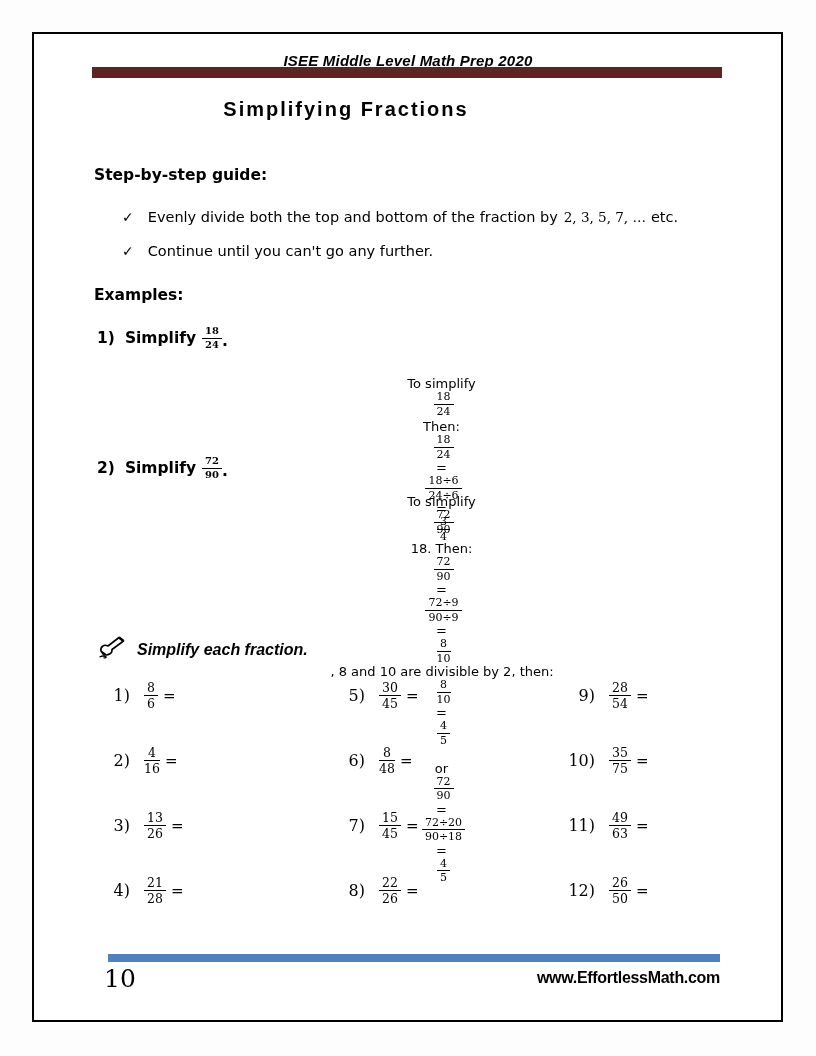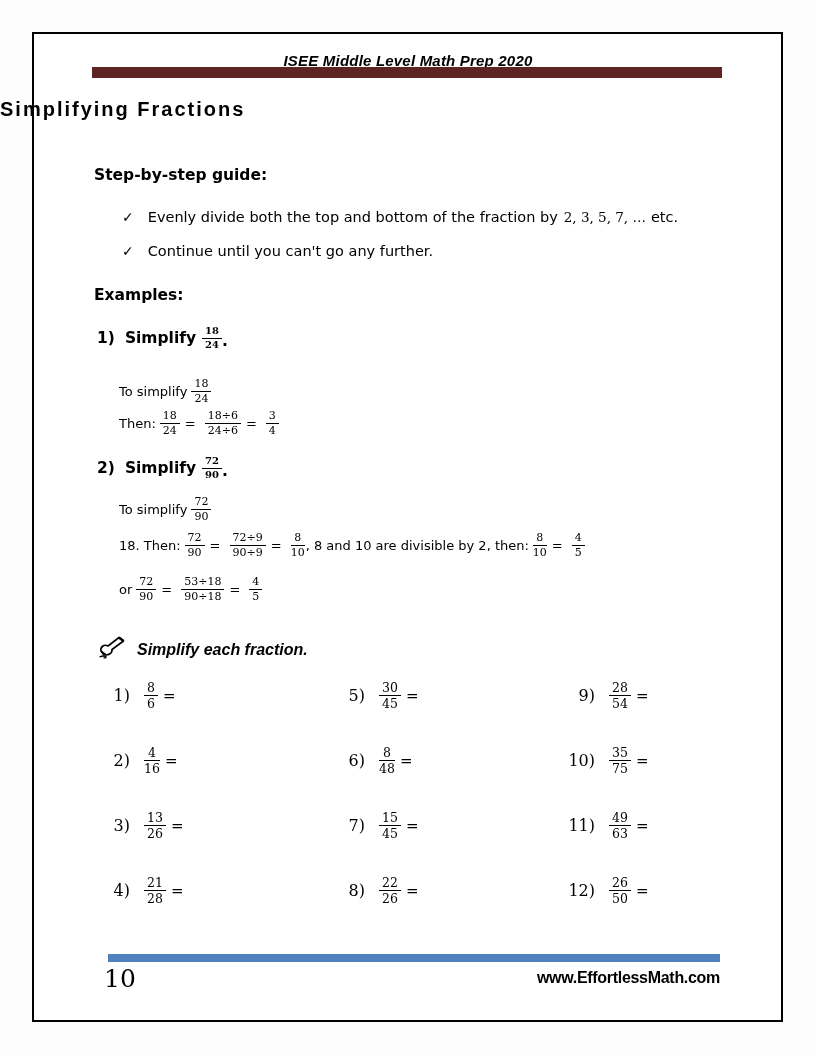--- a/index.html
+++ b/index.html
@@ -24,21 +24,21 @@
     font-weight: bold; font-style: italic;
     font-size: 15px; letter-spacing: 0.2px;
   }
   .maroon-bar {
     position: absolute; top: 67px; left: 92px;
     width: 630px; height: 11px;
     background: #5e2424;
   }
   .page-title {
     position: absolute; top: 98px; left: 0; width: 692px;
-    text-align: left;
+    text-align: center;
     font-family: "Liberation Sans", sans-serif;
     font-weight: 800; font-size: 20px; letter-spacing: 2px;
   }
   
   .hw   { font-family: "DejaVu Sans", sans-serif; font-size: 13.5px; }
   .hw-b { font-family: "DejaVu Sans", sans-serif; font-weight: bold; }
   
   .guide-heading {
     position: absolute; top: 166px; left: 94px;
     font-size: 15.5px;
@@ -77,20 +77,21 @@
   .ex-heading .ex-label { margin-right: 10px; }
   .ex-heading .frac { margin-left: 6px; }
   .ex-heading .period { align-self: flex-end; }
   .ex-body {
     position: absolute; left: 119px; width: 645px;
     font-size: 13px;
   }
   .flow-line {
     display: flex; align-items: center; white-space: nowrap;
     min-height: 30px;
+    flex-direction: column;
   }
   .flow-line .txt { white-space: nowrap; }
   .flow-line .frac { margin-left: 4px; }
   .flow-line .after { margin-left: 1px; }
   
   .exercise-heading {
     position: absolute; top: 636px; left: 98px;
     display: flex; align-items: center;
   }
   .pen-icon { margin-right: 12px; }
@@ -240,21 +241,21 @@
     </span>
   </div>
   <div class="flow-line" style="margin-top:14px;">
     <span class="txt">or</span>
     <span class="frac frac-sm">
       <span class="num">72</span>
       <span class="den">90</span>
     </span>
     <span class="eq-sign">=</span>
     <span class="frac frac-sm">
-      <span class="num">53÷18</span>
+      <span class="num">72÷20</span>
       <span class="den">90÷18</span>
     </span>
     <span class="eq-sign">=</span>
     <span class="frac frac-sm">
       <span class="num">4</span>
       <span class="den">5</span>
     </span>
   </div>
 </div>
 

